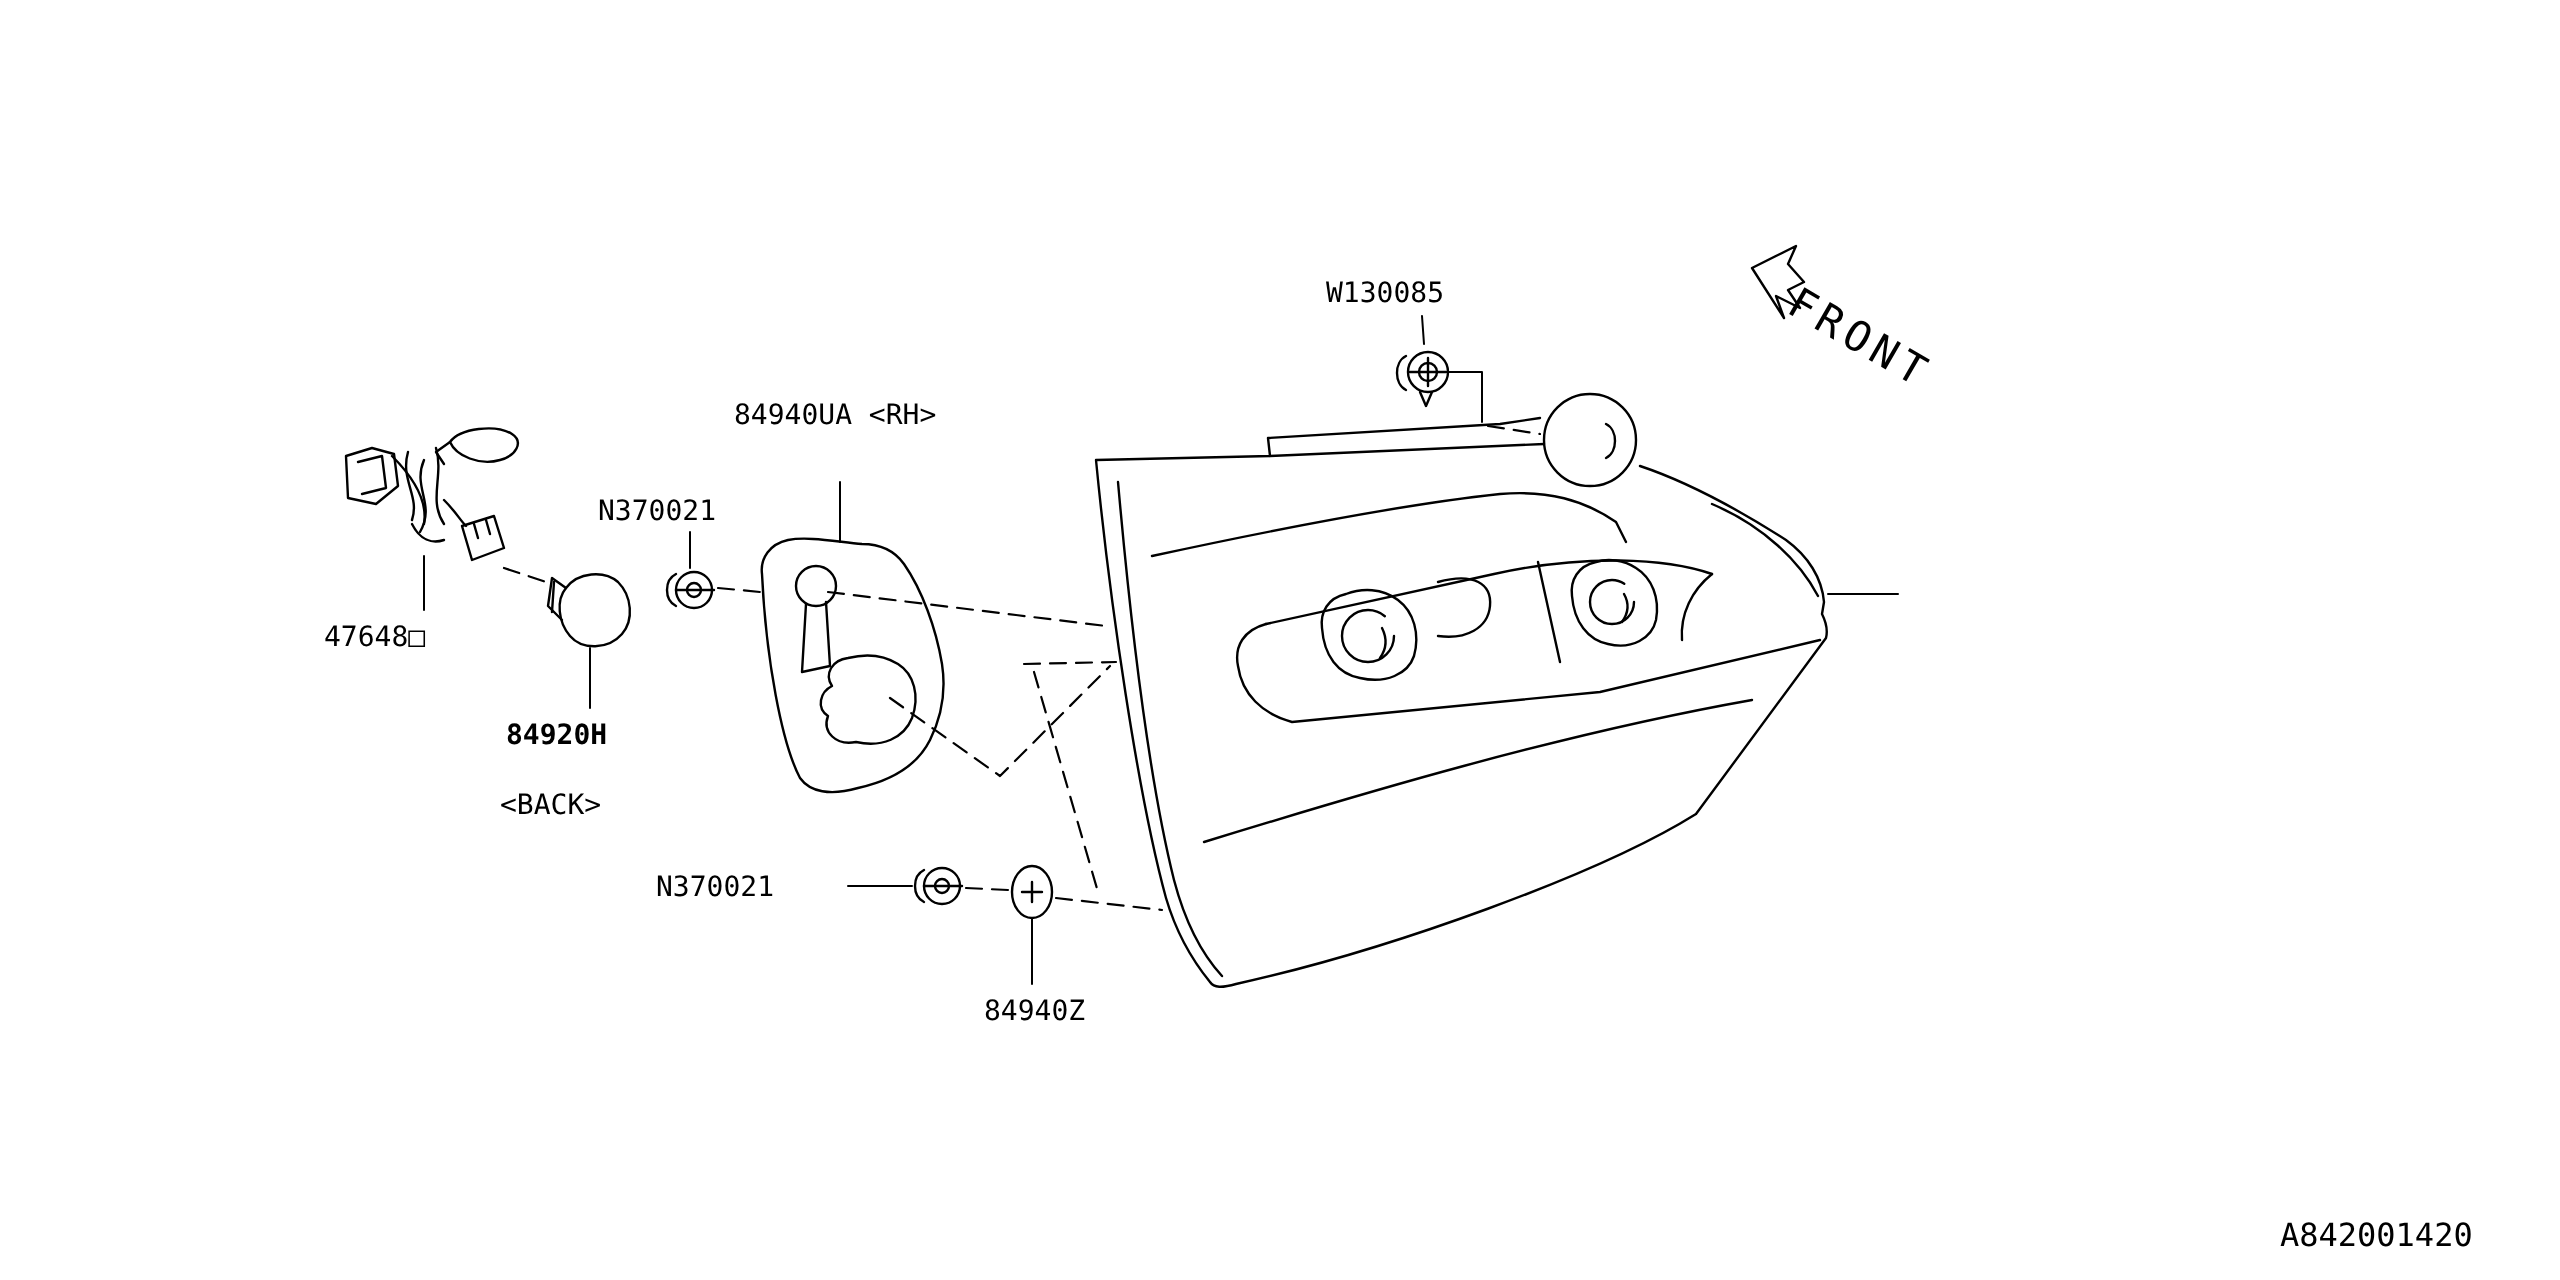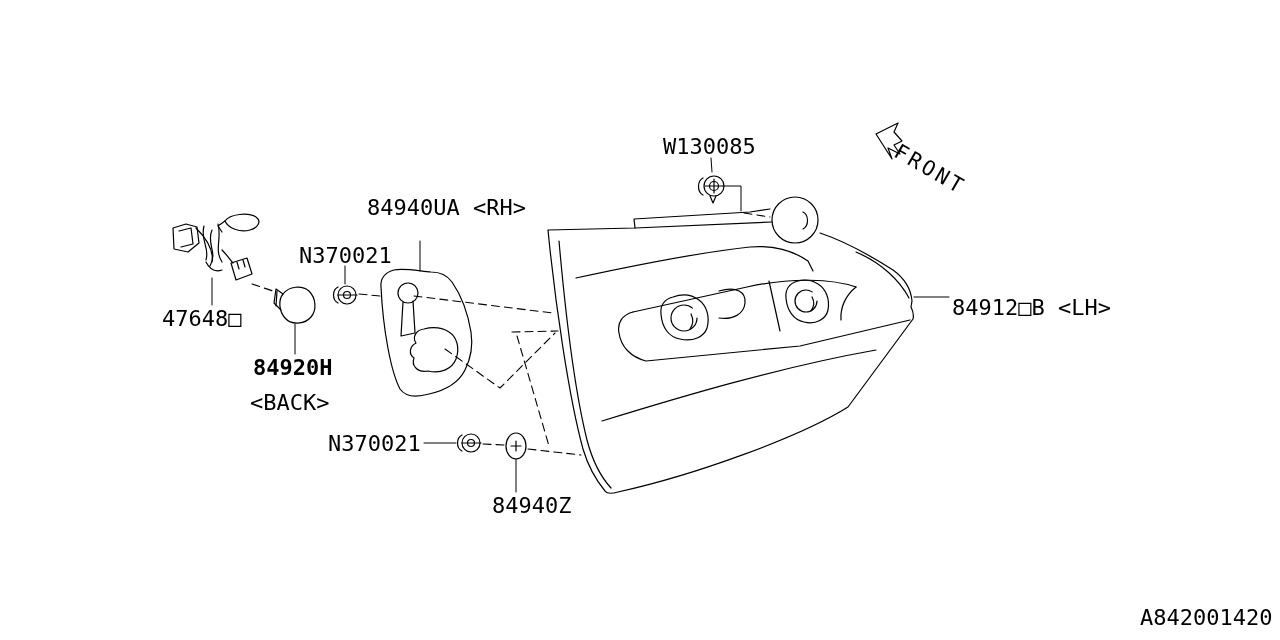--- a/index.html
+++ b/index.html
@@ -5,25 +5,25 @@
   :root { --ink:#000000; --bg:#ffffff; }
   * { margin:0; padding:0; box-sizing:border-box; }
   html,body { width:1280px; height:640px; background:var(--bg); overflow:hidden; }
   #stage { position:relative; width:1280px; height:640px; background:var(--bg);
            font-family:"DejaVu Sans Mono", monospace; color:var(--ink); }
   #drawing { position:absolute; left:0; top:0; width:1280px; height:640px; }
   #drawing path, #drawing circle, #drawing ellipse, #drawing line {
     fill:none; stroke:var(--ink); stroke-width:1.2; stroke-linecap:round; stroke-linejoin:round; }
   #drawing .thin { stroke-width:1; }
   #drawing .dashed { stroke-dasharray:8 5; stroke-width:1.1; }
-  .part-label { position:absolute; font-size:22px; line-height:22px; white-space:pre;
+  .part-label { position:absolute; font-size:14px; line-height:22px; white-space:pre;
                 letter-spacing:0; cursor:default; }
   .front-label { position:absolute; left:901px; top:141px; font-size:21px; line-height:21px;
                  letter-spacing:3px; transform:rotate(30deg); transform-origin:0 0; white-space:pre; }
-  .diagram-code { position:absolute; left:1140px; top:607px; font-size:22px; line-height:22px; }
+  .diagram-code { position:absolute; left:1140px; top:607px; font-size:16px; line-height:22px; }
 </style>
 </head>
 <body>
 
 <div id="stage">
 
   <svg id="drawing" viewBox="0 0 1280 640">
 
     <g>
 
@@ -161,19 +161,18 @@
 
   <div class="part-label" style="left:162px; top:308px;">47648□</div>
 
   <div class="part-label" style="left:253px; top:357px;font-weight:bold;">84920H</div>
   <div class="part-label" style="left:250px; top:392px;">&lt;BACK&gt;</div>
 
   <div class="part-label" style="left:328px; top:433px;">N370021</div>
 
   <div class="part-label" style="left:492px; top:495px;">84940Z</div>
 
-  <div class="part-label" style="left:952px; top:297px;">84912□B &lt;LH&gt;</div>
 
   <div class="front-label">FRONT</div>
 
   <div class="diagram-code">A842001420</div>
 
 </div>
 
 </body></html>

